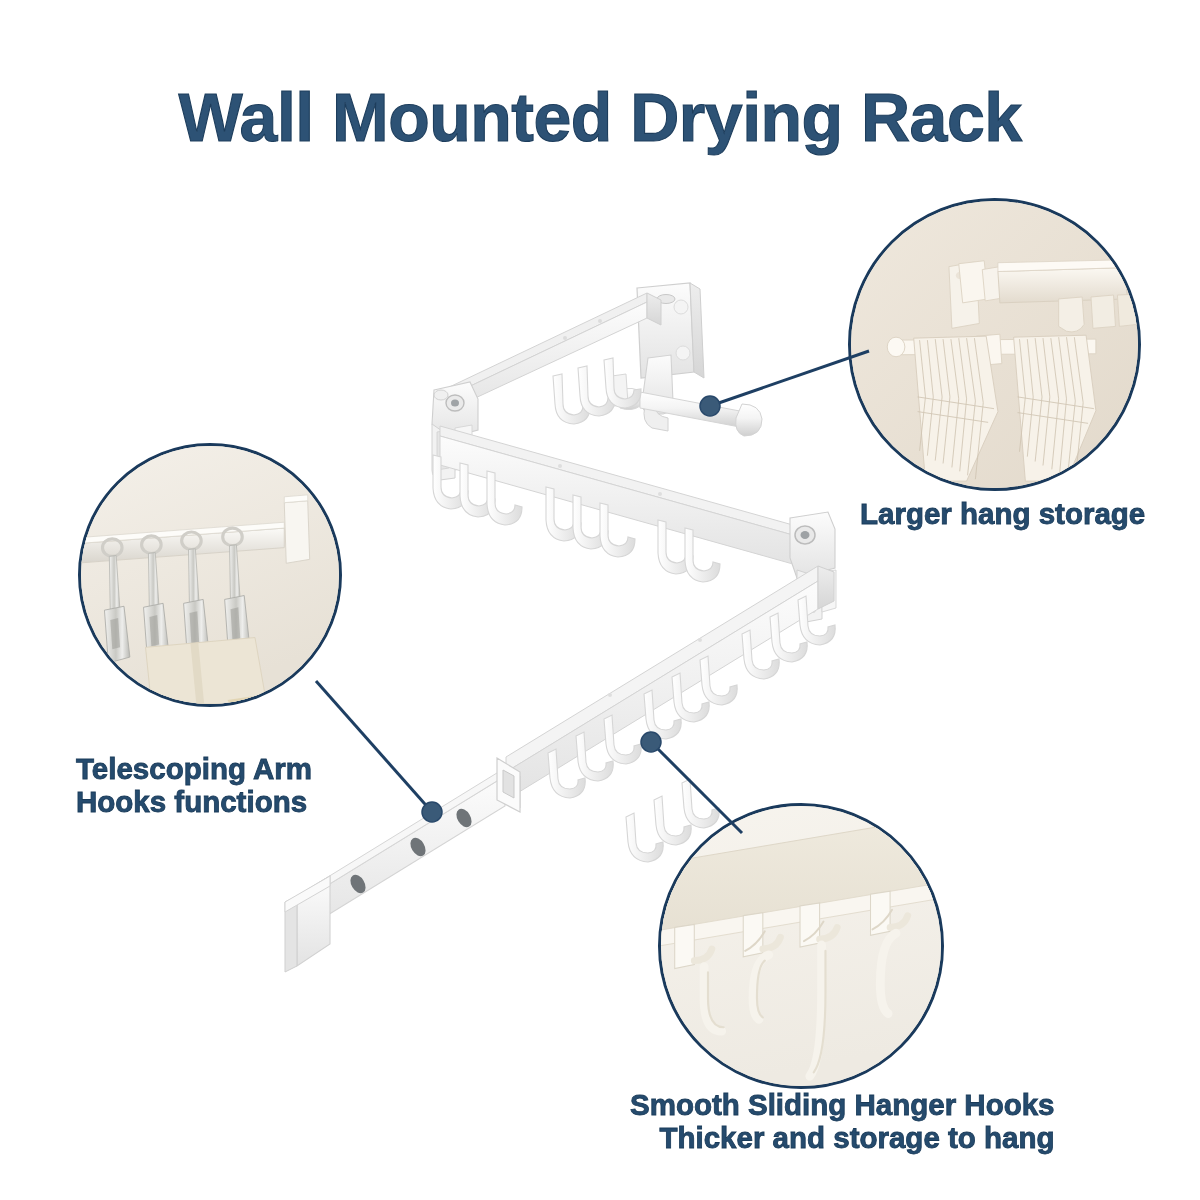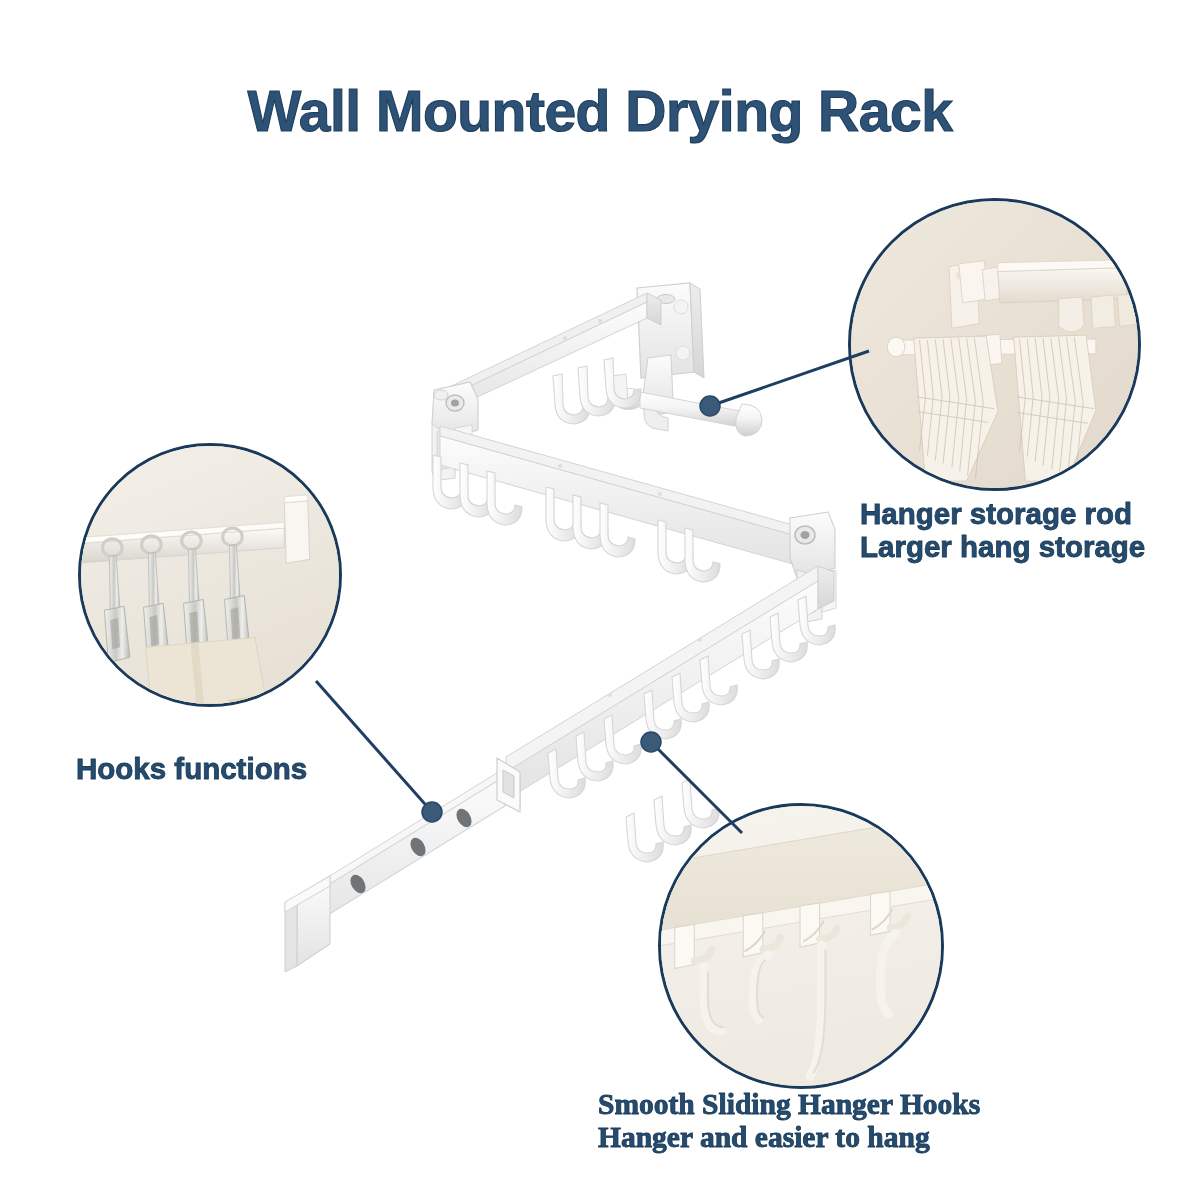--- a/index.html
+++ b/index.html
@@ -11,42 +11,42 @@
     overflow:hidden;
     position:relative;
   }
   #stage{position:absolute;inset:0;width:1200px;height:1200px;}
 
   
   .title{
     position:absolute;
     left:0;top:78px;width:1200px;
     text-align:center;
-    font-size:57px;
+    font-size:68px;
     font-weight:bold;
     letter-spacing:-0.5px;
     color:#2d5275;
     -webkit-text-stroke:1.1px #1d3d5c;
     white-space:nowrap;
   }
 
   
   .label{
     position:absolute;
     font-size:29.5px;
     font-weight:bold;
     line-height:1.13;
     color:#254b6e;
     -webkit-text-stroke:0.85px #193a58;
     white-space:nowrap;
   }
   .label .l2{display:block;}
   #label-hanger{left:860px;top:497px;}
   #label-telescoping{left:76px;top:752px;}
-  #label-hooks{left:598px;top:1088px;text-align:left;font-family:Liberation Serif, serif;}
+  #label-hooks{left:630px;top:1088px;text-align:right;}
 
   
   .circle{
     position:absolute;
     border-radius:50%;
     border:3px solid #1a3a5c;
     overflow:hidden;
     background:#efe9df;
     box-sizing:border-box;
   }
@@ -392,26 +392,26 @@
       <path d="M651,742 L742,833"></path>
     </g>
     <g fill="#3a5a78" stroke="#28486a" stroke-width="1.5">
       <circle cx="710" cy="406" r="10"></circle>
       <circle cx="432" cy="812" r="10"></circle>
       <circle cx="651" cy="742" r="10"></circle>
     </g>
   </svg>
 
   <div class="label" id="label-hanger">
-    <span class="l1">Hanger storage rod</span>
     <span class="l2">Larger hang storage</span>
   </div>
 
   <div class="label" id="label-telescoping">
+    <span class="l1">Telescoping Arm</span>
     <span class="l2">Hooks functions</span>
   </div>
 
   <div class="label" id="label-hooks">
     <span class="l1">Smooth Sliding Hanger Hooks</span>
-    <span class="l2">Hanger and easier to hang</span>
+    <span class="l2">Thicker and storage to hang</span>
   </div>
 
 </div>
 
 </body></html>

